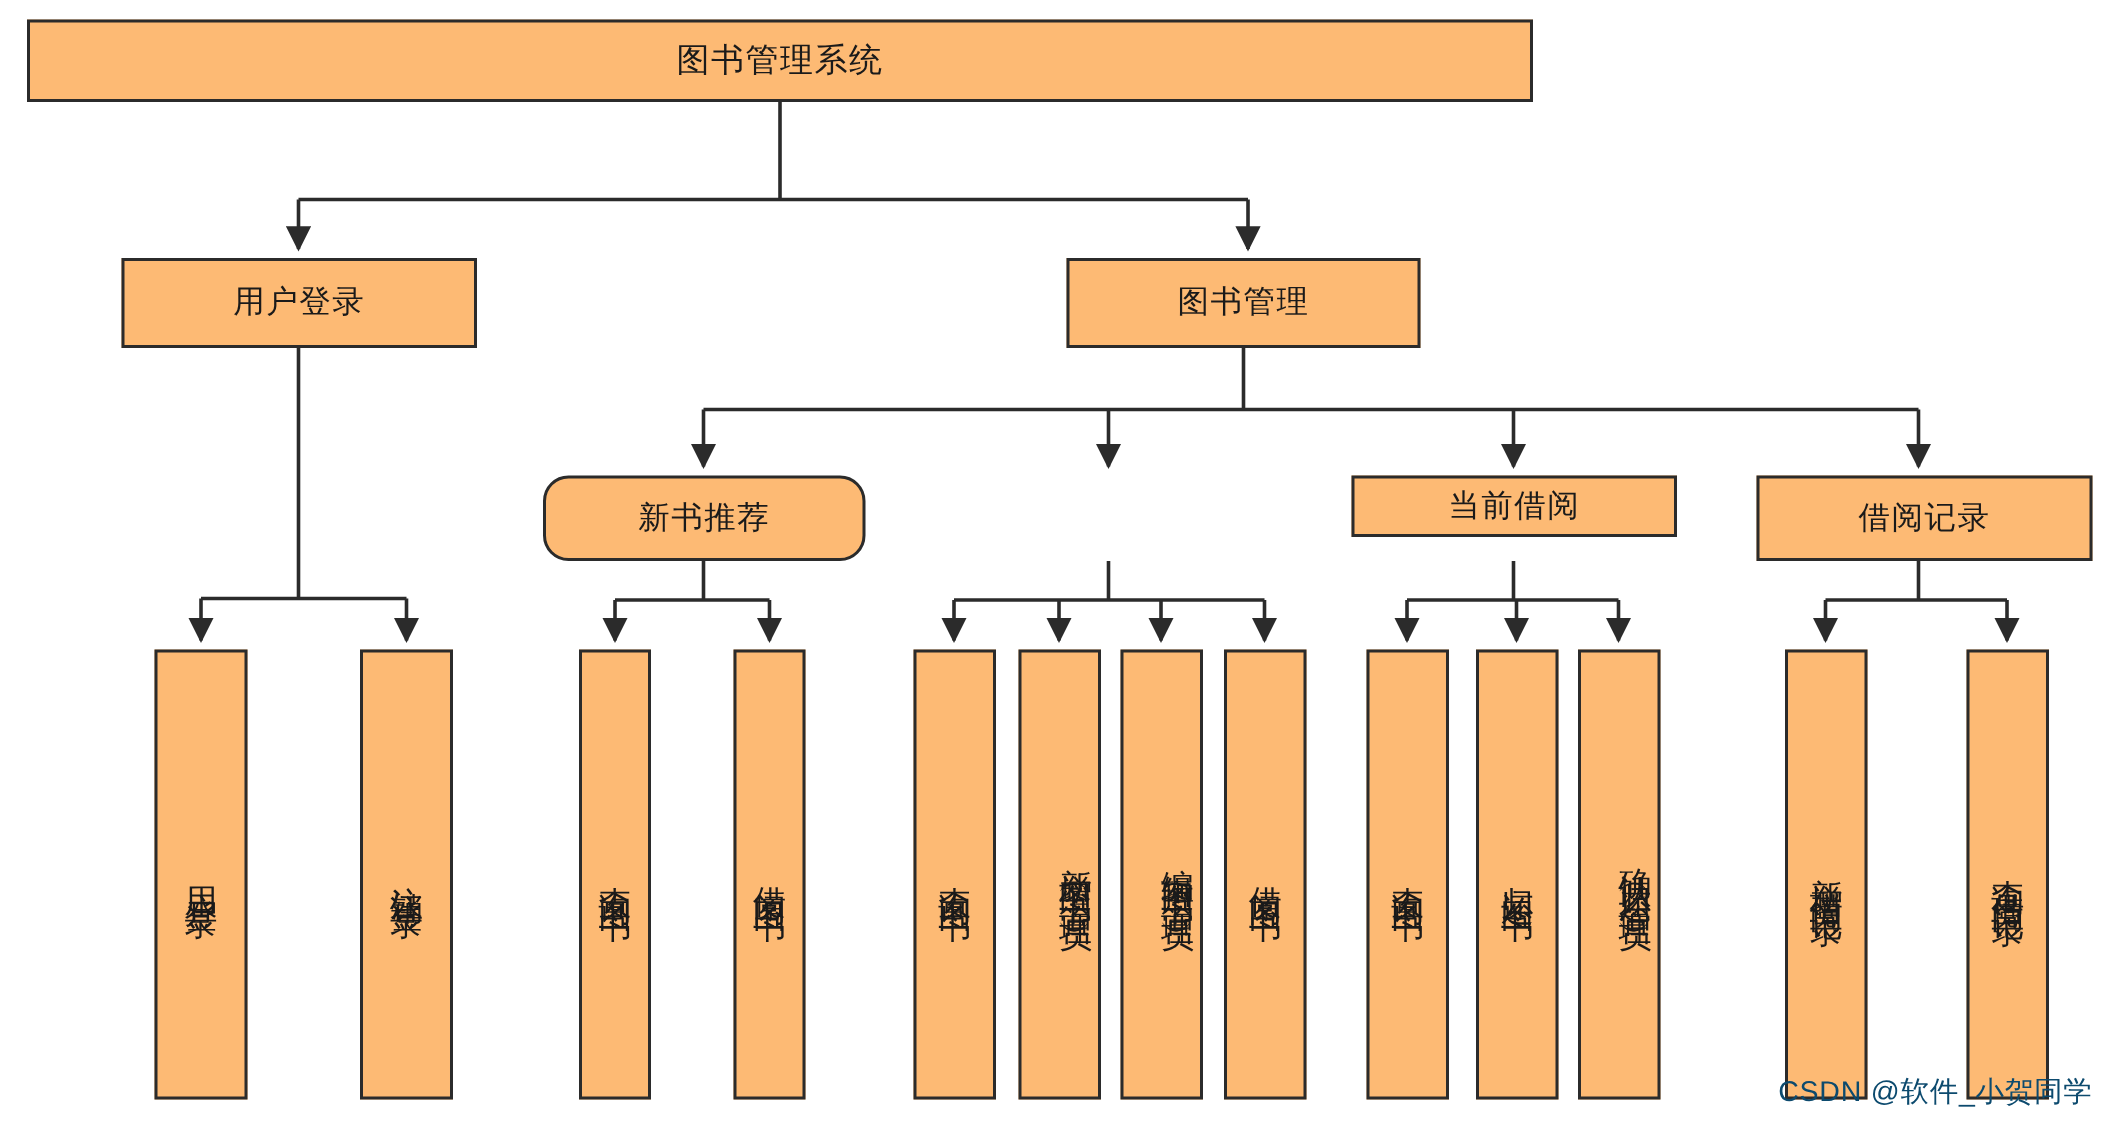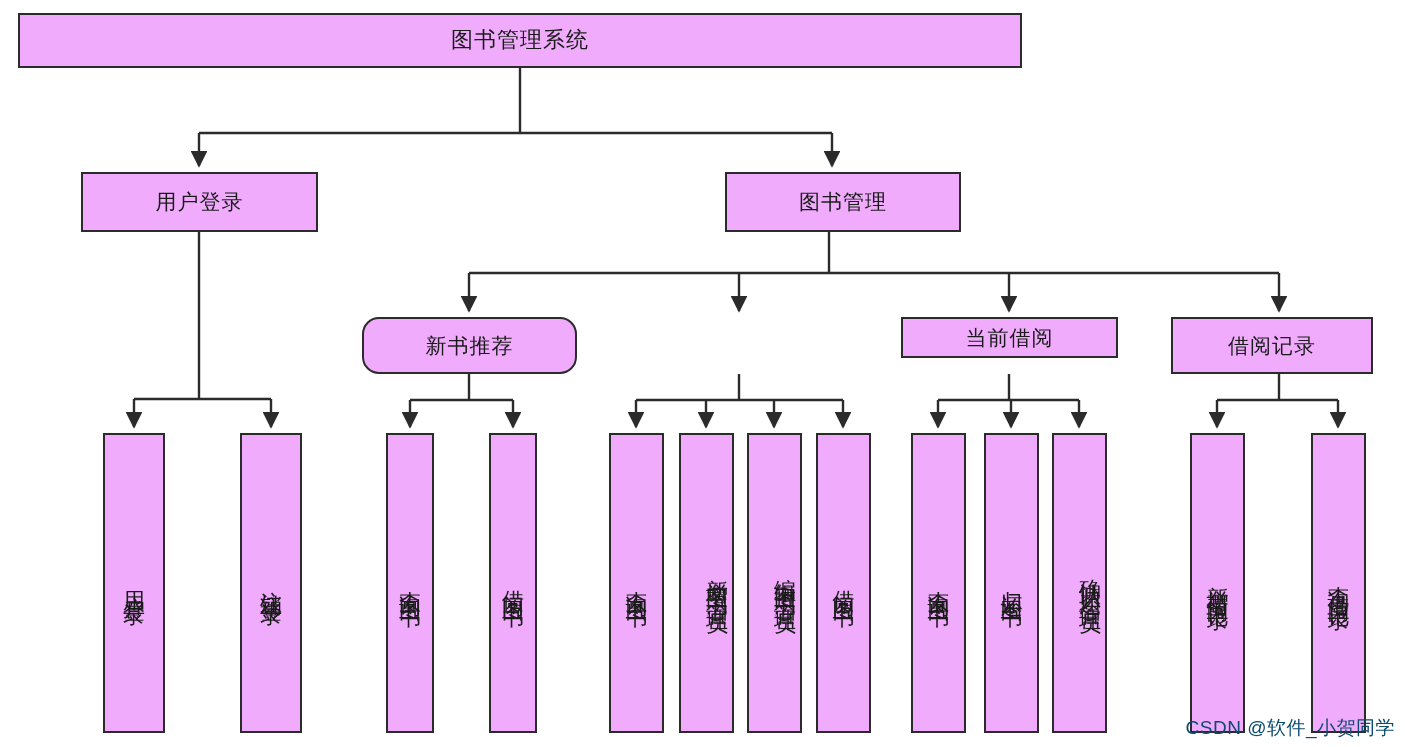--- a/index.html
+++ b/index.html
@@ -21,21 +21,21 @@
     position: absolute;
     left: 0;
     top: 0;
     width: 1405px;
     height: 747px;
     pointer-events: none;
   }
   .node {
     position: absolute;
     box-sizing: border-box;
-    background: #f0abfc;
+    background: #fdba74;
     border: 2px solid #2b2b2b;
     display: flex;
     align-items: center;
     justify-content: center;
     color: #1a1a1a;
     z-index: 2;
   }
   .node-h {
     font-size: 21px;
     line-height: 1.1;
@@ -131,31 +131,31 @@
     </g>
   </svg>
 
   <div class="node node-h node-root" style="left:18px; top:13px; width:1004px; height:55px;">
     <span>图书管理系统</span>
   </div>
 
   <div class="node node-h" style="left:81px; top:172px; width:237px; height:60px;">
     <span>用户登录</span>
   </div>
-  <div class="node node-h" style="left:711px; top:172px; width:236px; height:60px;margin-left:14px;">
+  <div class="node node-h" style="left:711px; top:172px; width:236px; height:60px;">
     <span>图书管理</span>
   </div>
 
   <div class="node node-h" style="left:362px; top:317px; width:215px; height:57px;border-radius:17px;">
     <span>新书推荐</span>
   </div>
   <div class="node node-h" style="left:901px; top:317px; width:217px; height:41px;">
     <span>当前借阅</span>
   </div>
-  <div class="node node-h" style="left:1171px; top:317px; width:202px; height:57px;">
+  <div class="node node-h" style="left:1171px; top:317px; width:224px; height:57px;">
     <span>借阅记录</span>
   </div>
 
   <div class="node node-v v-center" style="left:103px; top:433px; width:62px; height:300px;">
     <span class="vlabel">用户登录</span>
   </div>
   <div class="node node-v v-center" style="left:240px; top:433px; width:62px; height:300px;">
     <span class="vlabel">注销登录</span>
   </div>
 

